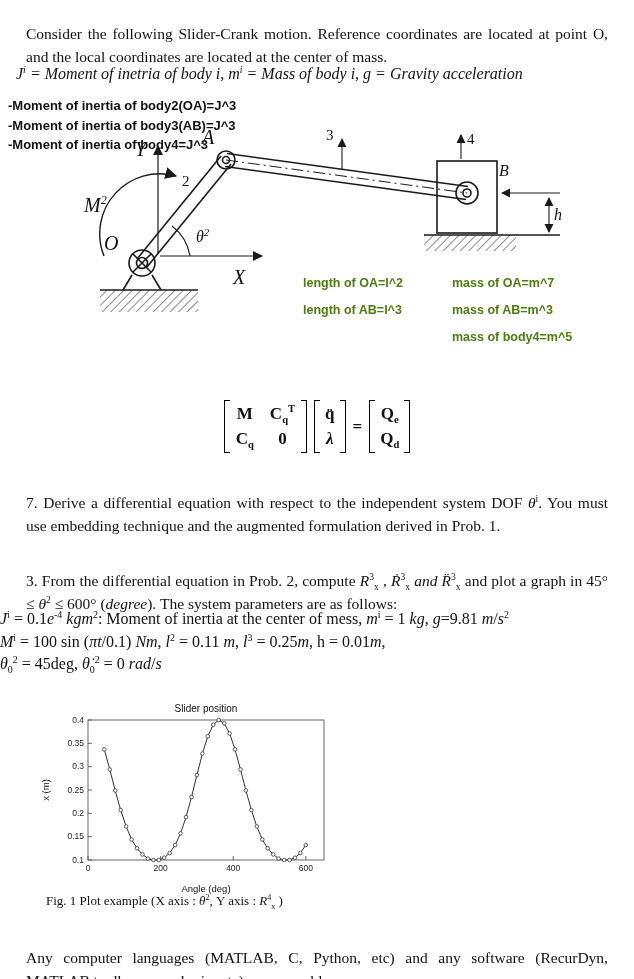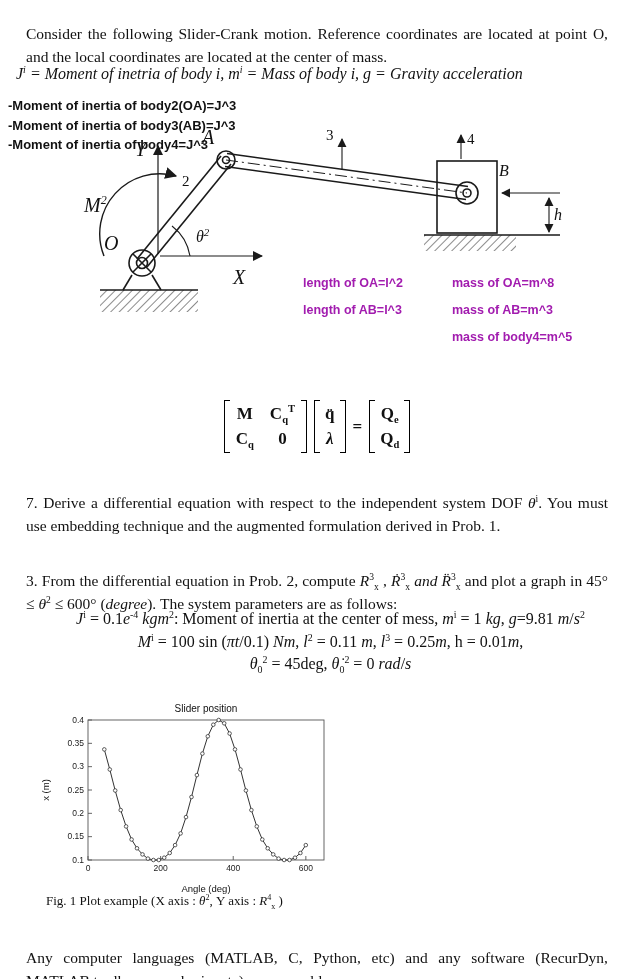--- a/index.html
+++ b/index.html
@@ -6,34 +6,34 @@
   .page{position:relative;width:634px;height:979px;background:#fff;overflow:hidden;
         font-family:"Liberation Serif","DejaVu Serif",serif;color:#111;}
   .abs{position:absolute;}
   .para{left:8px;right:8px;margin:18px;font-size:15.5px;line-height:23px;text-align:justify;}
   .mathline{margin:8px;font-style:italic;font-size:16px;}
   sup,sub{font-size:62%;line-height:0;}
   em{font-style:italic;}
   .notes{font-family:"Liberation Sans","DejaVu Sans",sans-serif;font-weight:bold;
          font-size:13px;line-height:19.5px;color:#111;}
   .sidetext{font-family:"Liberation Sans","DejaVu Sans",sans-serif;font-weight:bold;
-            font-size:12.5px;line-height:27px;color:#a21caf;}
+            font-size:12.5px;line-height:27px;color:#4d7c0f;}
   
   .meq{left:0;width:100%;display:flex;justify-content:center;align-items:center;gap:7px;
        font-weight:bold;font-size:17px;}
   .grp{display:flex;align-items:stretch;}
   .brk{width:5px;}
   .brk.l{border:1.7px solid #000;border-right:none;}
   .brk.r{border:1.7px solid #000;border-left:none;}
   .m2x2{display:grid;grid-template-columns:auto auto;column-gap:16px;row-gap:5px;
         padding:4px 6px;text-align:center;align-items:center;}
   .mcol{display:flex;flex-direction:column;justify-content:space-between;gap:5px;
         padding:4px 5px;text-align:center;}
   .eqsign{font-weight:bold;}
-  .params{left:0;right:0;text-align:center;font-size:16px;line-height:22.5px;padding-left:27px;}
+  .params{left:0;right:0;font-size:16px;line-height:22.5px;}
   .params div{margin:0;}
   .caption{margin:0;font-size:13px;}
   
   .dl{font:italic 16px "Liberation Serif","DejaVu Serif",serif;fill:#111;}
   .dn{font:15px "Liberation Serif","DejaVu Serif",serif;fill:#111;}
   .big{font-size:20px;}
   .tick{font:8.5px "Liberation Sans","DejaVu Sans",sans-serif;fill:#222;}
   .ctitle{font:10px "Liberation Sans","DejaVu Sans",sans-serif;fill:#111;}
   .clabel{font:9.5px "Liberation Sans","DejaVu Sans",sans-serif;fill:#111;}
 </style>
@@ -117,21 +117,21 @@
       <text x="499" y="68" class="dl">B</text>
       <text x="554" y="112" class="dl">h</text>
     </g>
   </svg>
 
   <div class="sidetext abs" style="left:303px;top:270px">
     <div>length of OA=l^2</div>
     <div>length of AB=l^3</div>
   </div>
   <div class="sidetext abs" style="left:452px;top:270px">
-    <div>mass of OA=m^8</div>
+    <div>mass of OA=m^7</div>
     <div>mass of AB=m^3</div>
     <div>mass of body4=m^5</div>
   </div>
 
 
   <div class="meq abs" style="top:400px">
     <span class="grp">
       <span class="brk l"></span>
       <span class="m2x2">
         <span class="cell"><span>M</span></span>

